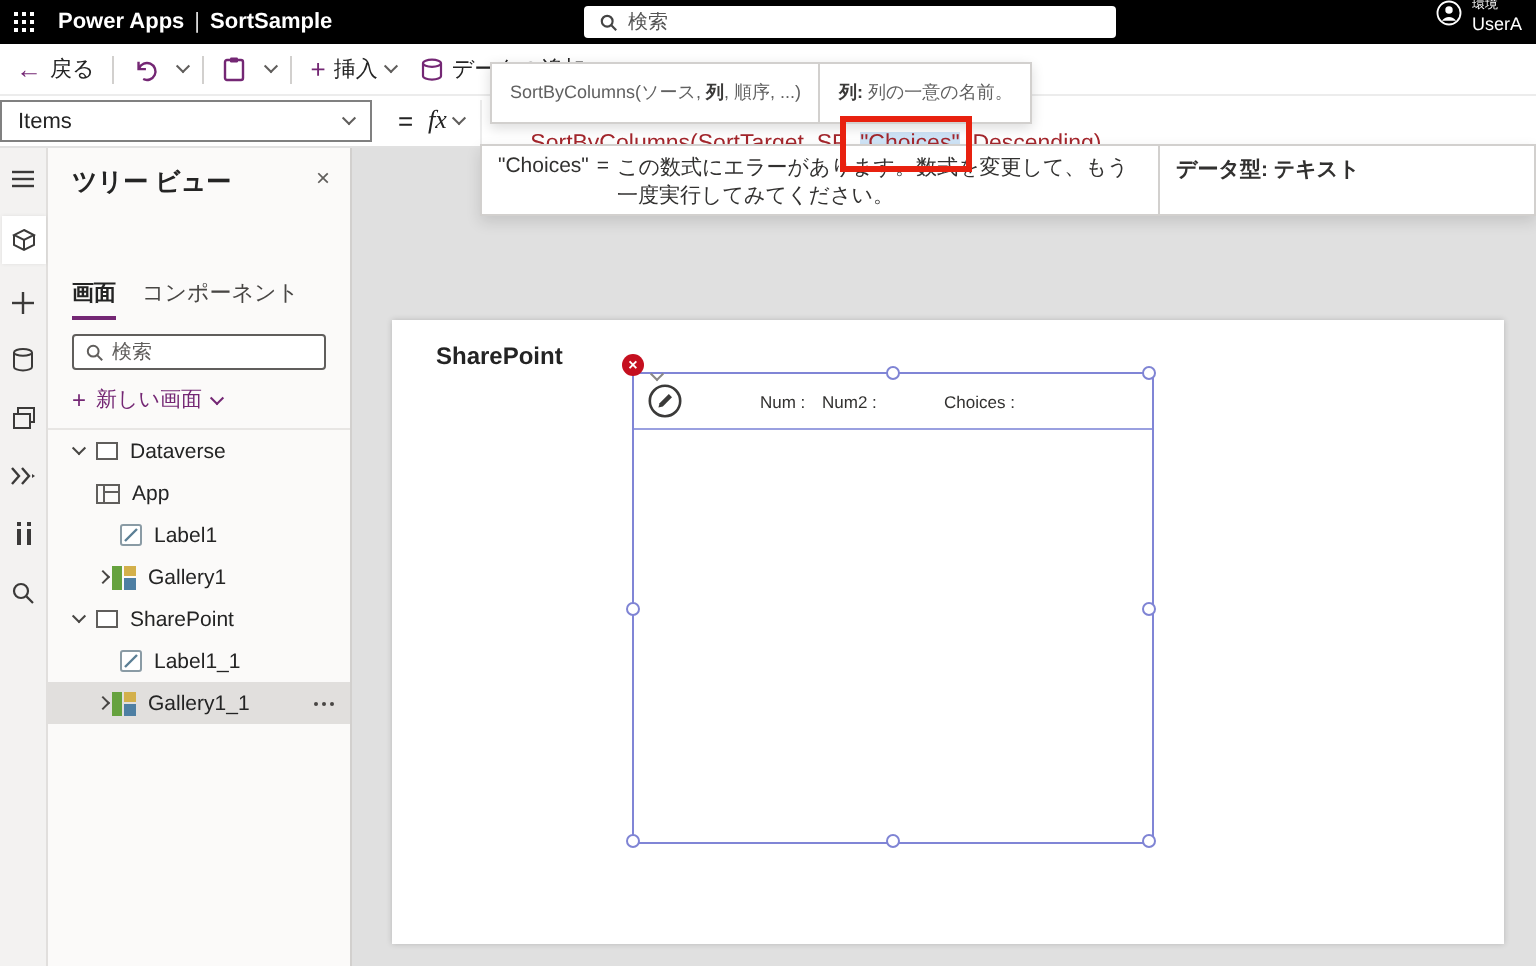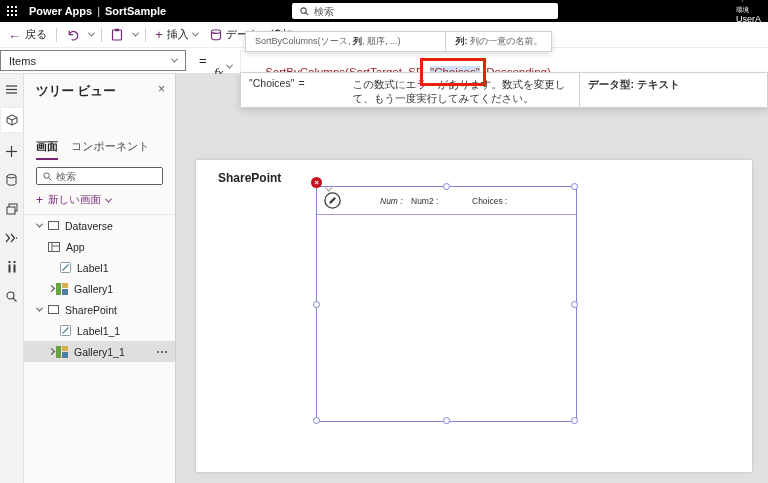--- a/index.html
+++ b/index.html
@@ -9,58 +9,58 @@
 
   
   .topbar { position:absolute; left:0; top:0; width:768px; height:22px; background:#000; color:#fff; display:flex; align-items:center; }
   .waffle { margin-left:7px; display:flex; }
   .tb-title { margin-left:12px; font-size:11px; font-weight:bold; white-space:pre; }
   .tb-sep { font-weight:400; opacity:.85; padding:0 5px; }
   .tb-search { position:absolute; left:292px; top:3px; width:266px; height:16px; background:#fff; border-radius:2px; display:flex; align-items:center; overflow:hidden; }
   .tb-search svg { margin:0 5px 0 8px; flex:none; }
   .tb-search input { border:0; outline:0; font-size:10px; color:#333; width:100%; font-family:inherit; background:transparent; }
   .tb-search input::placeholder { color:#555; }
-  .tb-user { position:absolute; right:7px; top:0; height:24px; display:flex; align-items:flex-start; gap:5px;flex-direction:column; }
+  .tb-user { position:absolute; right:7px; top:0; height:24px; display:flex; align-items:flex-start; gap:5px; }
   .tb-user .who { display:flex; flex-direction:column; line-height:1; }
   .tb-user .env { font-size:6.5px; }
   .tb-user .usr { font-size:9px; margin-top:1.5px; }
 
   
   .toolbar { position:absolute; left:0; top:22px; width:768px; height:26px; background:#fff; border-bottom:1px solid #ececec; display:flex; align-items:center; font-size:11px; color:#242424; }
   .tbtn { display:flex; align-items:center; gap:4px; padding:0 6px; height:22px; cursor:pointer; }
   .tb-div { width:1px; height:14px; background:#d2d0ce; margin:0 3px; flex:none; }
   .chev { display:inline-block; width:5px; height:5px; border-right:1.2px solid #605e5c; border-bottom:1.2px solid #605e5c; }
   .chev-d { transform:rotate(45deg) translate(-1px,-1px); }
   .chev-r { transform:rotate(-45deg); }
   .back-arrow { font-size:13px; color:#742774; line-height:1; }
   .plus-glyph { font-size:13px; color:#742774; line-height:1; font-weight:400; }
 
   
   .formula-bar { position:absolute; left:0; top:48px; width:768px; height:26px; background:#fff; border-bottom:1px solid #e1e1e1; }
   .prop-select { position:absolute; left:0; top:2px; width:186px; height:21px; border:1px solid #808080; background:#fff; display:flex; align-items:center; font-size:11px; color:#242424; padding:0 8px; cursor:pointer; }
   .prop-select .chev { margin-left:auto; }
   .eq { position:absolute; left:199px; top:5px; font-size:13px; color:#242424; }
   .fx { position:absolute; left:214px; top:4px; display:flex; align-items:center; gap:4px; cursor:pointer; }
-  .fx i { font-family:"Liberation Serif", serif; font-size:13px; color:#242424;margin-top:13px; }
+  .fx i { font-family:"Liberation Serif", serif; font-size:13px; color:#242424; }
   .fbar-div { position:absolute; left:240px; top:2px; width:1px; height:22px; background:#ececec; }
   .formula-text { position:absolute; left:246px; top:6px; font-size:11.5px; white-space:pre; color:#a4262c; cursor:text; }
   .squiggle { text-decoration:underline; text-decoration-style:wavy; text-decoration-color:#e81123; text-decoration-thickness:1px; text-underline-offset:3px; text-decoration-skip-ink:none; }
   .boxed { position:relative; }
   .sel-chip { background:#cfe4f7; }
   .red-rect { position:absolute; left:-4px; right:-3px; top:-8px; bottom:-8px; border:3px solid #e8210f; pointer-events:none; z-index:40; }
 
   
-  .sig-tooltip { position:absolute; left:245px; top:31px; height:21px; background:#fff; border:1px solid #d2d0ce; box-shadow:0 2px 6px rgba(0,0,0,.14); display:flex; align-items:stretch; font-size:9px; color:#616161; z-index:30;gap:36px; }
+  .sig-tooltip { position:absolute; left:245px; top:31px; height:31px; background:#fff; border:1px solid #d2d0ce; box-shadow:0 2px 6px rgba(0,0,0,.14); display:flex; align-items:stretch; font-size:9px; color:#616161; z-index:30; }
   .sig-cell { display:flex; align-items:center; padding:0 9px; white-space:pre; }
   .sig-cell + .sig-cell { border-left:1px solid #d2d0ce; }
   .sig-cell b { color:#3b3a39; }
   .error-tooltip { position:absolute; left:240px; top:72px; width:528px; height:36px; background:#fff; border:1px solid #d2d0ce; box-shadow:0 3px 7px rgba(0,0,0,.12); display:flex; z-index:29; }
   .err-left { width:338px; display:flex; padding:4px 8px; font-size:10.5px; color:#323130; gap:4px; }
   .err-left .term { white-space:nowrap; }
-  .err-msg { width:292px; line-height:1.35;margin-left:44px; }
+  .err-msg { width:292px; line-height:1.35; }
   .err-right { border-left:1px solid #d2d0ce; padding:5px 8px; font-size:10.5px; color:#323130; font-weight:bold; white-space:pre;text-align:right; }
 
   
   .rail { position:absolute; left:0; top:74px; bottom:0; width:24px; background:#f3f2f1; border-right:1px solid #e1dfdd; display:flex; flex-direction:column; align-items:center; padding-top:5px; gap:9px; }
   .rail-btn { width:22px; height:20px; display:flex; align-items:center; justify-content:center; cursor:pointer; color:#3b3a39; flex:none; }
   .rail-btn.active { background:#fff; height:24px; box-shadow:0 0 2px rgba(0,0,0,.08); }
   .rail-btn svg { display:block; }
 
   
   .tree-panel { position:absolute; left:24px; top:74px; bottom:0; width:152px; background:#fbfaf9; border-right:1px solid #d2d0ce; }
@@ -88,21 +88,21 @@
   .more-dots { position:absolute; right:12px; top:10px; width:2px; height:2px; background:#484644; border-radius:50%; box-shadow:-4px 0 0 #484644, 4px 0 0 #484644; cursor:pointer; }
 
   
   .canvas-area { position:absolute; left:176px; top:74px; right:0; bottom:0; background:#e0e0e0; }
   .page { position:absolute; left:20px; top:86px; width:556px; height:312px; background:#fff; box-shadow:0 0 3px rgba(0,0,0,.18); }
   .screen-label { position:absolute; left:22px; top:11px; font-size:12px; font-weight:bold; color:#242424; }
   .gallery { position:absolute; left:120px; top:26px; width:261px; height:236px; border:1.5px solid #8085d6; background:#fff; cursor:move; }
   .gal-template { position:absolute; left:0; right:0; top:0; height:28px; border-bottom:1px solid #9aa0e0; }
   .gal-pencil { position:absolute; left:7px; top:5px; }
   .gal-field { position:absolute; top:9px; font-size:8.5px; color:#323130; white-space:pre; }
-  .f-num { left:63px;font-style:italic; } .f-num2 { left:94px; } .f-choices { left:155px; }
+  .f-num { left:63px; } .f-num2 { left:94px; } .f-choices { left:155px; }
   .handle { position:absolute; width:7px; height:7px; border-radius:50%; background:#fff; border:1.5px solid #7f84d4; z-index:5; cursor:pointer; }
   .err-badge { position:absolute; left:-6px; top:-10px; width:11px; height:11px; border-radius:50%; background:#c50f1f; color:#fff; font-size:8px; font-weight:bold; display:flex; align-items:center; justify-content:center; line-height:1; z-index:6; cursor:pointer; }
   .gal-chev { position:absolute; left:9px; top:-9px; z-index:6; cursor:pointer; }
   .gal-chev .chev { border-color:#8a8886; }
 </style>
 </head>
 <body>
 
 <div class="screen">
 

